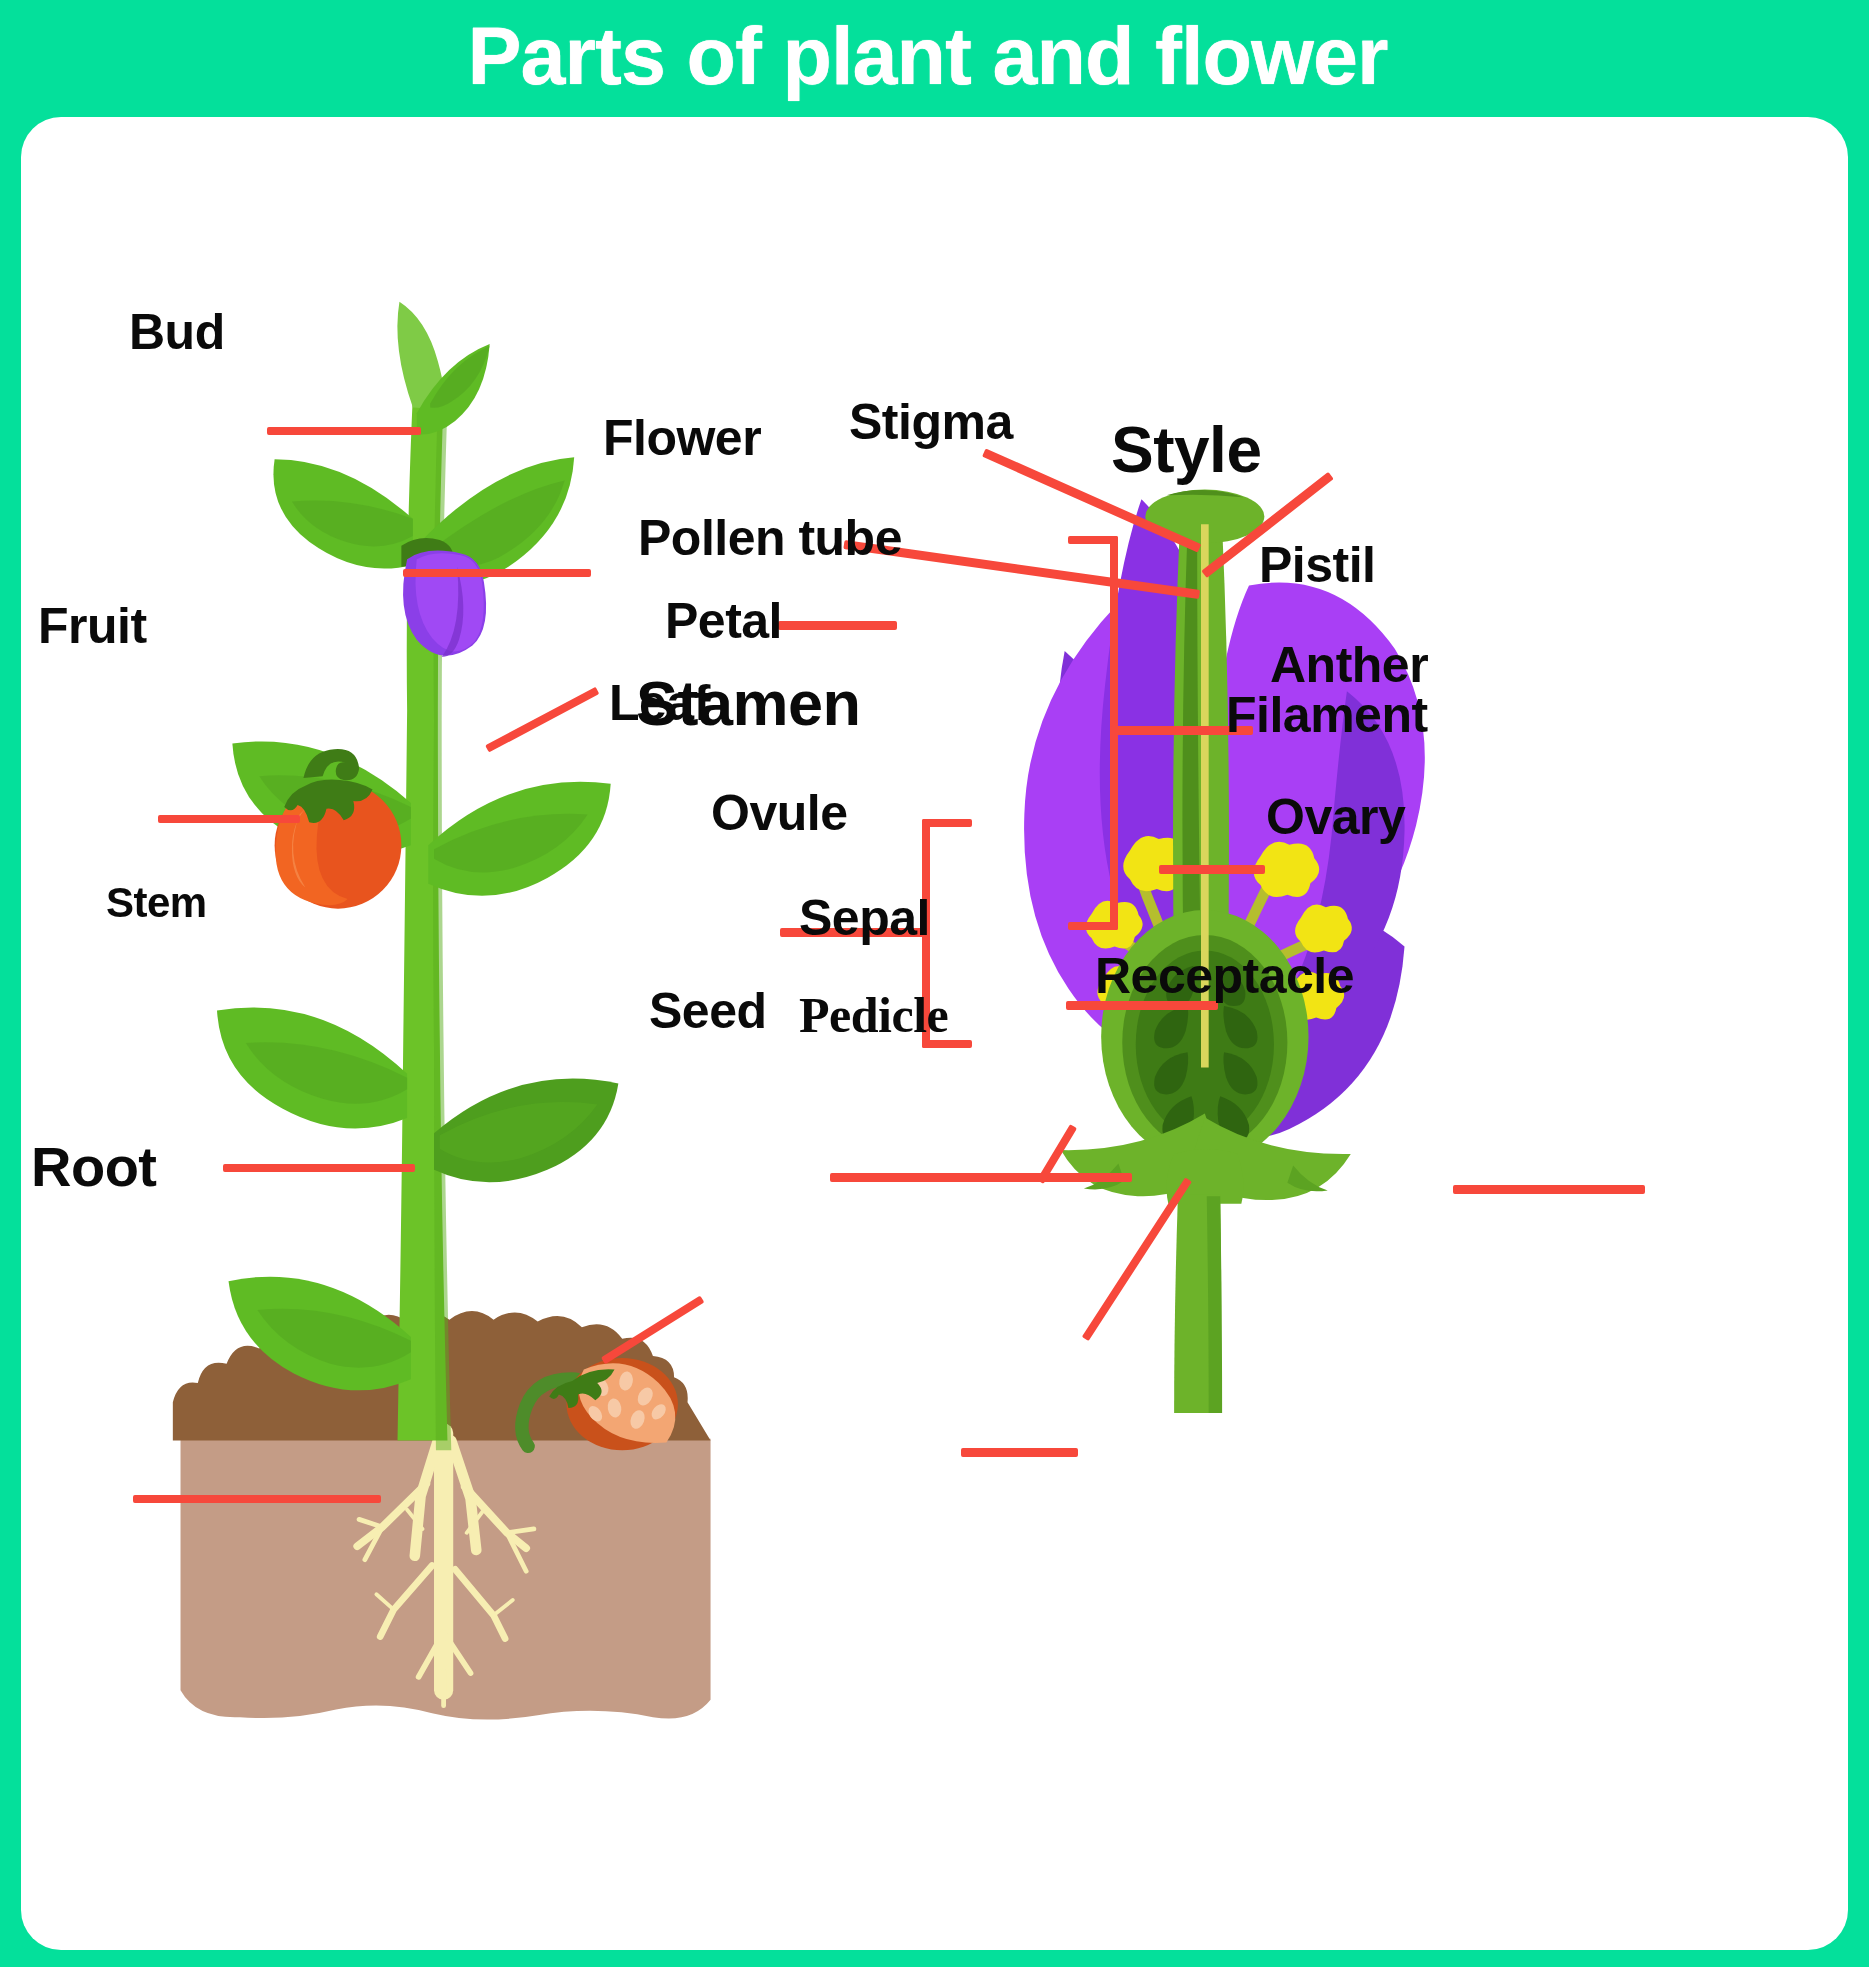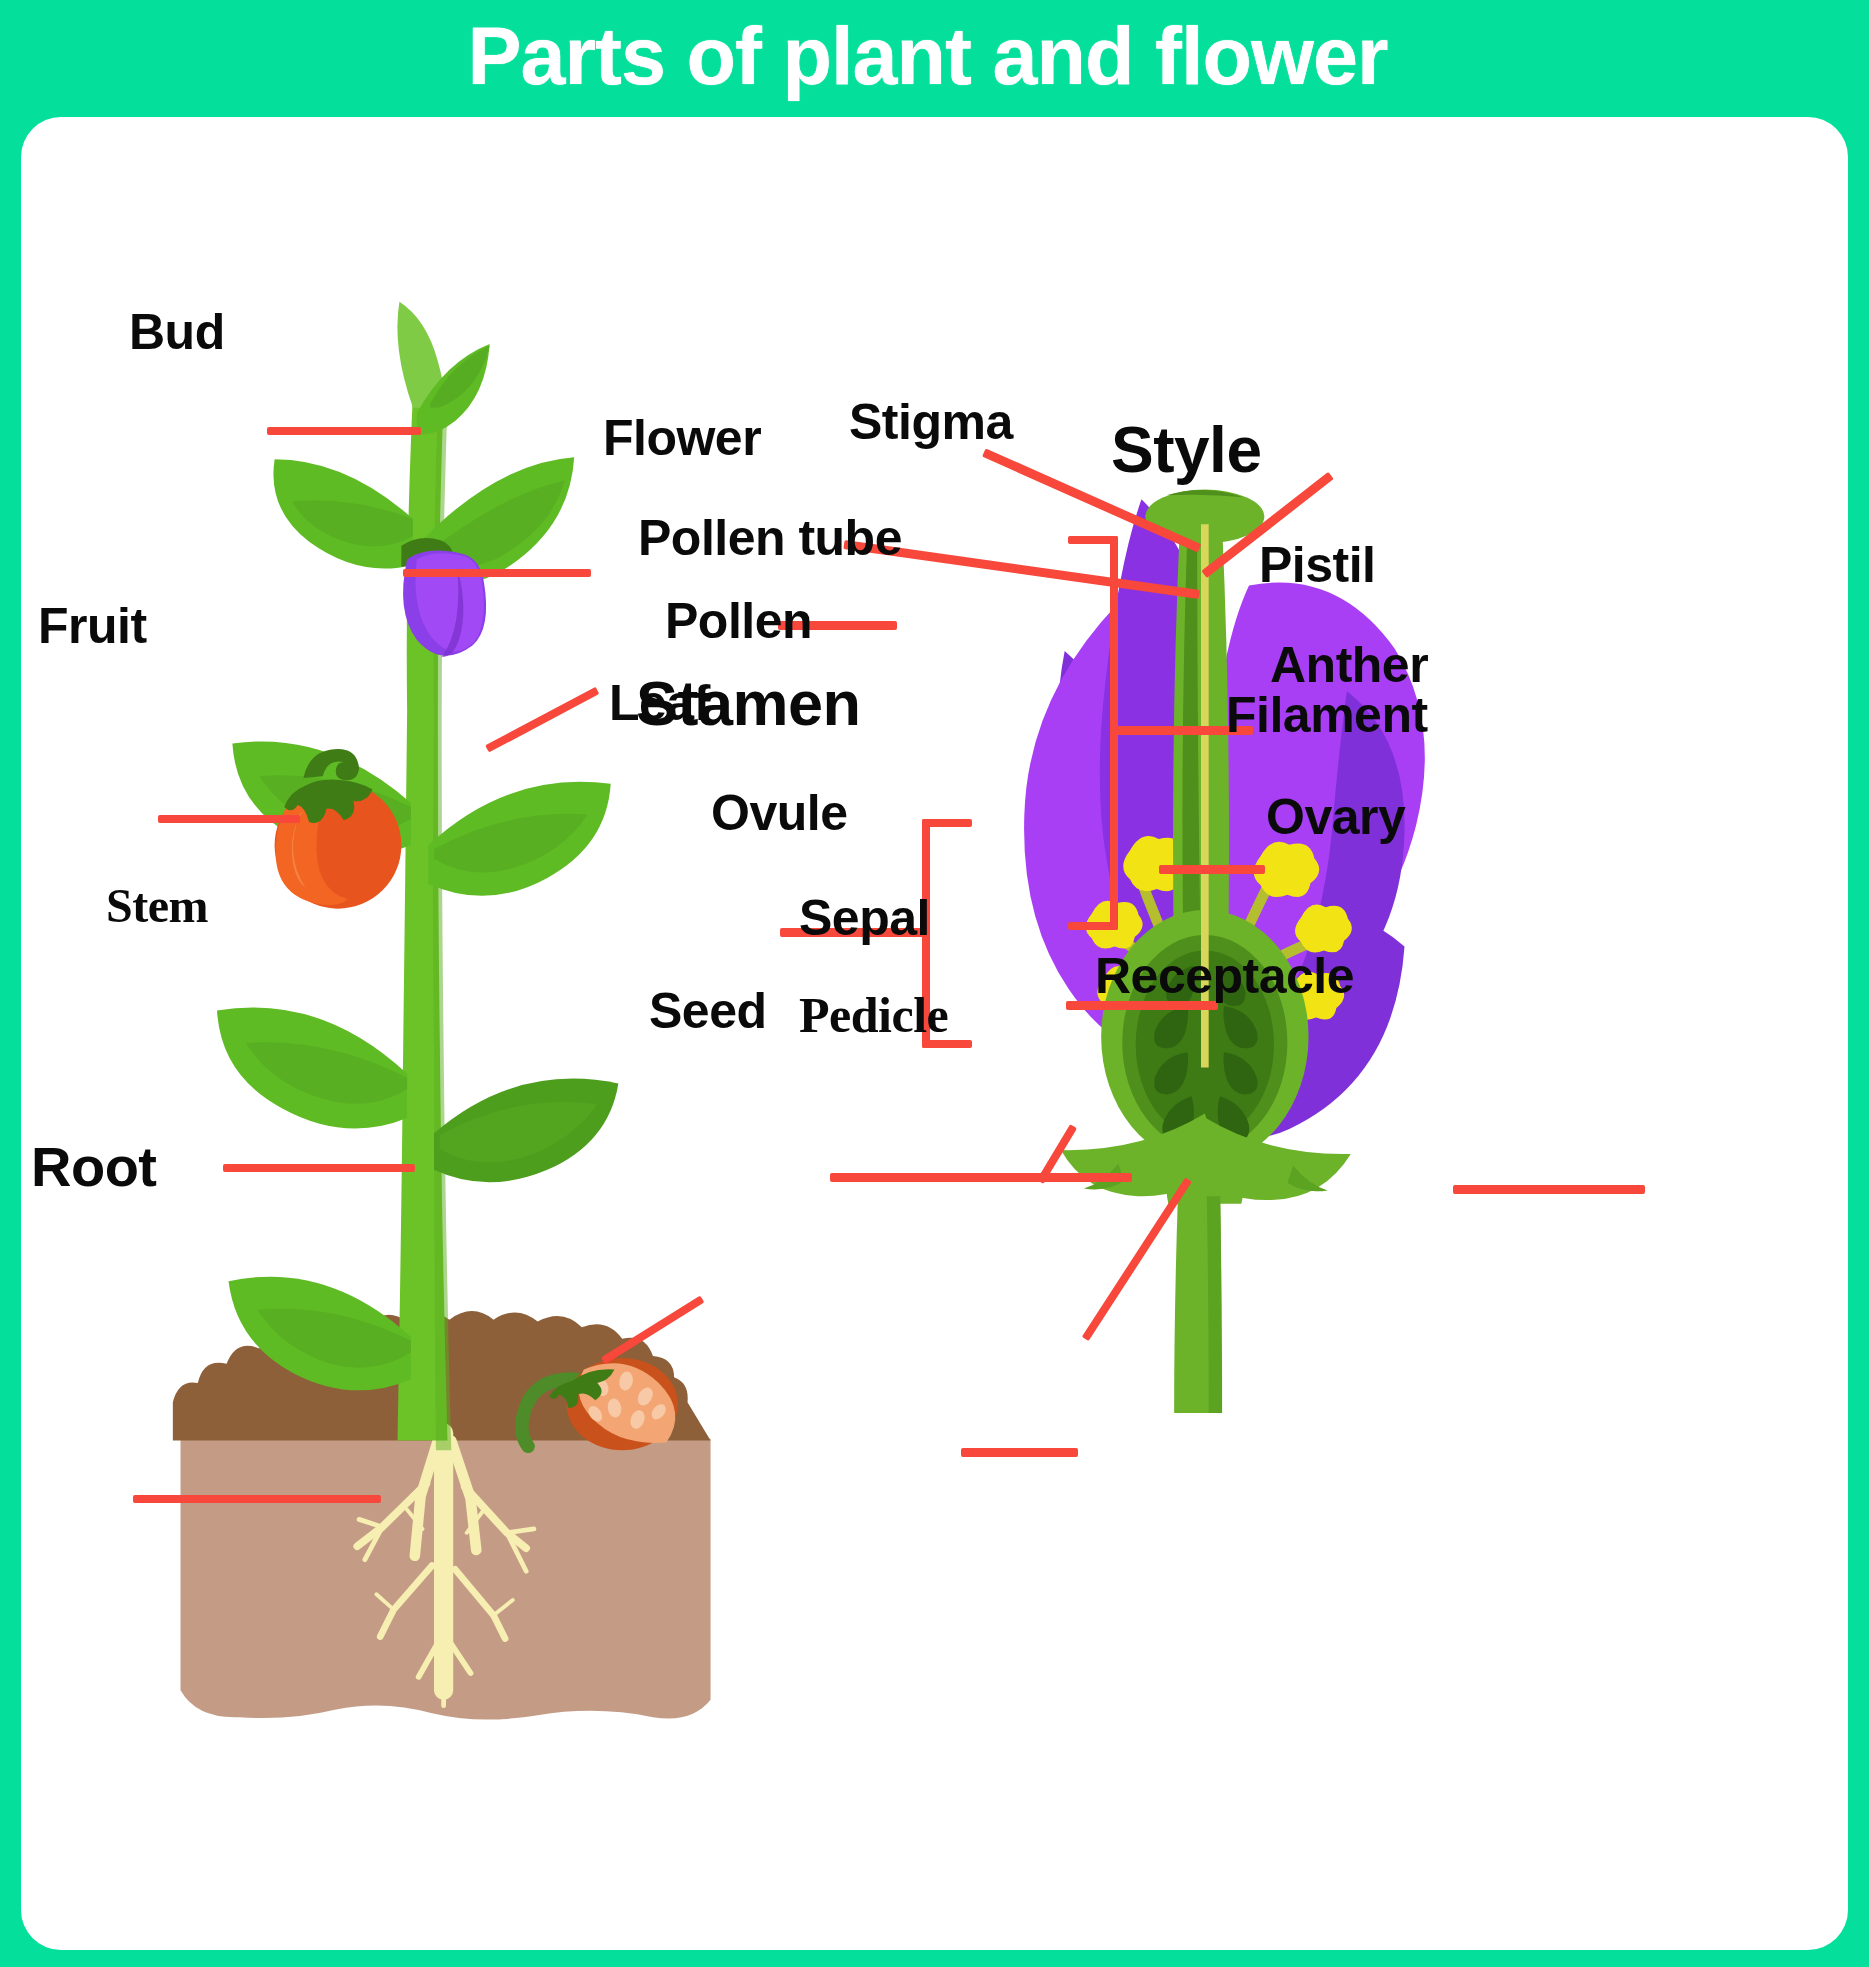--- a/index.html
+++ b/index.html
@@ -283,21 +283,21 @@
   <div class="leader" style="left:133px;top:1495px;width:248px;height:7.7px;"></div>
 
   <div class="lbl nosel" style="left:129px;top:307px;font-size:50px;">Bud</div>
 
   <div class="lbl nosel" style="left:603px;top:413px;font-size:50px;">Flower</div>
 
   <div class="lbl nosel" style="left:38px;top:601px;font-size:50px;">Fruit</div>
 
   <div class="lbl nosel" style="left:609px;top:678px;font-size:50px;">Leaf</div>
 
-  <div class="lbl nosel" style="left:106px;top:882px;font-size:48px;font-family:Liberation Serif, serif;">Stem</div>
+  <div class="lbl nosel" style="left:106px;top:882px;font-size:42px;">Stem</div>
 
   <div class="lbl nosel" style="left:649px;top:986px;font-size:50px;">Seed</div>
 
   <div class="lbl nosel" style="left:31px;top:1139px;font-size:56px;">Root</div>
 
   <div class="leader" style="left:984px;top:448px;width:236px;height:8.6px;transform:rotate(24deg);"></div>
 
   <div class="leader" style="left:1204px;top:570px;width:161px;height:8.6px;transform:rotate(-38deg);"></div>
 
   <div class="leader" style="left:844px;top:540px;width:359px;height:8.6px;transform:rotate(8deg);"></div>
@@ -333,21 +333,21 @@
   <div class="leader" style="left:961px;top:1448px;width:117px;height:8.6px;"></div>
 
   <div class="lbl nosel" style="left:849px;top:397px;font-size:50px;">Stigma</div>
 
   <div class="lbl nosel" style="left:1111px;top:418px;font-size:64px;">Style</div>
 
   <div class="lbl nosel" style="left:638px;top:513px;font-size:50px;">Pollen tube</div>
 
   <div class="lbl nosel" style="left:1259px;top:540px;font-size:50px;">Pistil</div>
 
-  <div class="lbl nosel" style="left:665px;top:596px;font-size:50px;">Pollen</div>
+  <div class="lbl nosel" style="left:665px;top:596px;font-size:50px;">Petal</div>
 
   <div class="lbl nosel" style="left:636px;top:672px;font-size:63px;">Stamen</div>
 
   <div class="lbl nosel" style="left:1270px;top:640px;font-size:50px;">Anther</div>
 
   <div class="lbl nosel" style="left:1226px;top:690px;font-size:50px;">Filament</div>
 
   <div class="lbl nosel" style="left:711px;top:788px;font-size:50px;">Ovule</div>
 
   <div class="lbl nosel" style="left:1266px;top:792px;font-size:50px;">Ovary</div>

